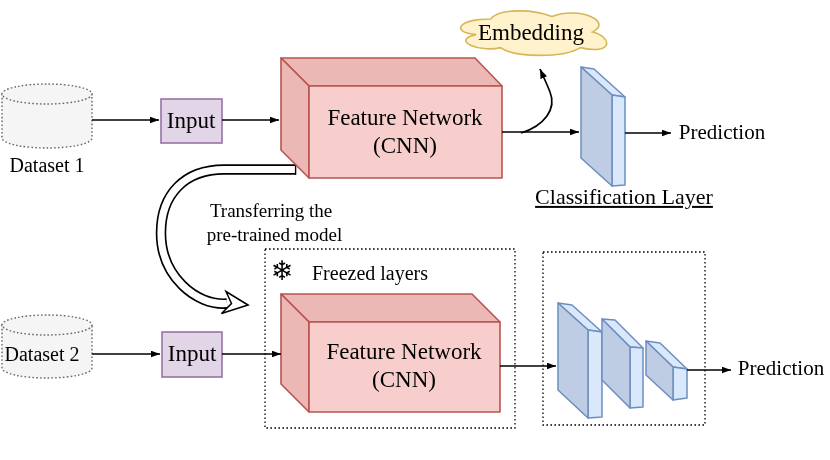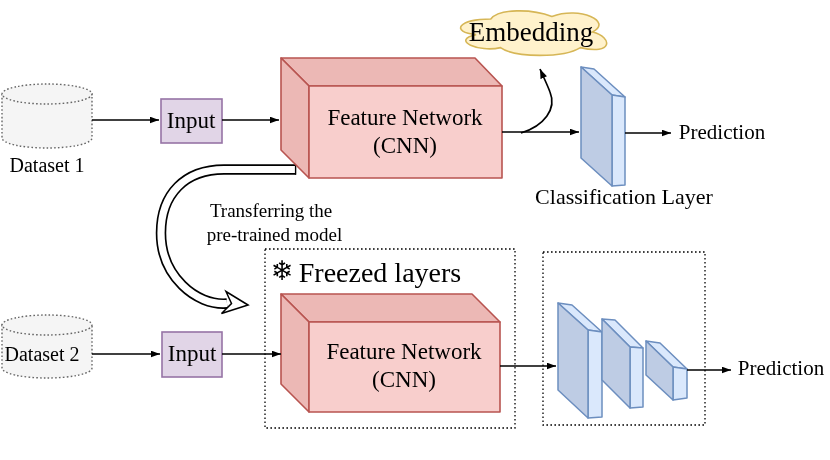--- a/index.html
+++ b/index.html
@@ -109,31 +109,31 @@
 
     <polygon class="chevron" points="248,305 226,291.5 231.5,303.5 221.5,313.5"></polygon>
   </svg>
 
   <div class="lbl serif" style="left:47px;top:123px;font-size:20px;margin-top:42px;">Dataset 1</div>
   <div class="lbl serif" style="left:191px;top:121px;font-size:23px;">Input</div>
   <div class="lbl serif" style="left:405px;top:132px;font-size:23px;line-height:28px;">
     <span style="display:block;">Feature Network</span>
     <span style="display:block;">(CNN)</span>
   </div>
-  <div class="lbl serif" style="left:531px;top:33px;font-size:27px;">Embedding</div>
-  <div class="lbl serif" style="left:624px;top:197px;font-size:22px;">Classification Layer</div>
+  <div class="lbl serif" style="left:531px;top:33px;font-size:23px;">Embedding</div>
+  <div class="lbl serif" style="left:624px;top:197px;font-size:22px;text-decoration:underline;">Classification Layer</div>
   <div class="lbl serif" style="left:722px;top:133px;font-size:21px;">Prediction</div>
 
   <div class="lbl serif" style="left:271px;top:222px;font-size:19px;line-height:23.5px;">
     <span style="display:block;">Transferring the</span>
     <span style="display:block;margin-left:7px;">pre-trained model</span>
   </div>
 
   <div class="lbl sans" style="left:282px;top:272px;font-size:27px;">❄</div>
-  <div class="lbl serif" style="left:380px;top:273px;font-size:28px;">Freezed layers</div>
+  <div class="lbl serif" style="left:370px;top:273px;font-size:20px;">Freezed layers</div>
 
   <div class="lbl serif" style="left:42px;top:354px;font-size:20px;">Dataset 2</div>
   <div class="lbl serif" style="left:192px;top:354px;font-size:23px;">Input</div>
   <div class="lbl serif" style="left:404px;top:366px;font-size:23px;line-height:28px;">
     <span style="display:block;">Feature Network</span>
     <span style="display:block;">(CNN)</span>
   </div>
   <div class="lbl serif" style="left:781px;top:369px;font-size:21px;">Prediction</div>
 
 </div>

